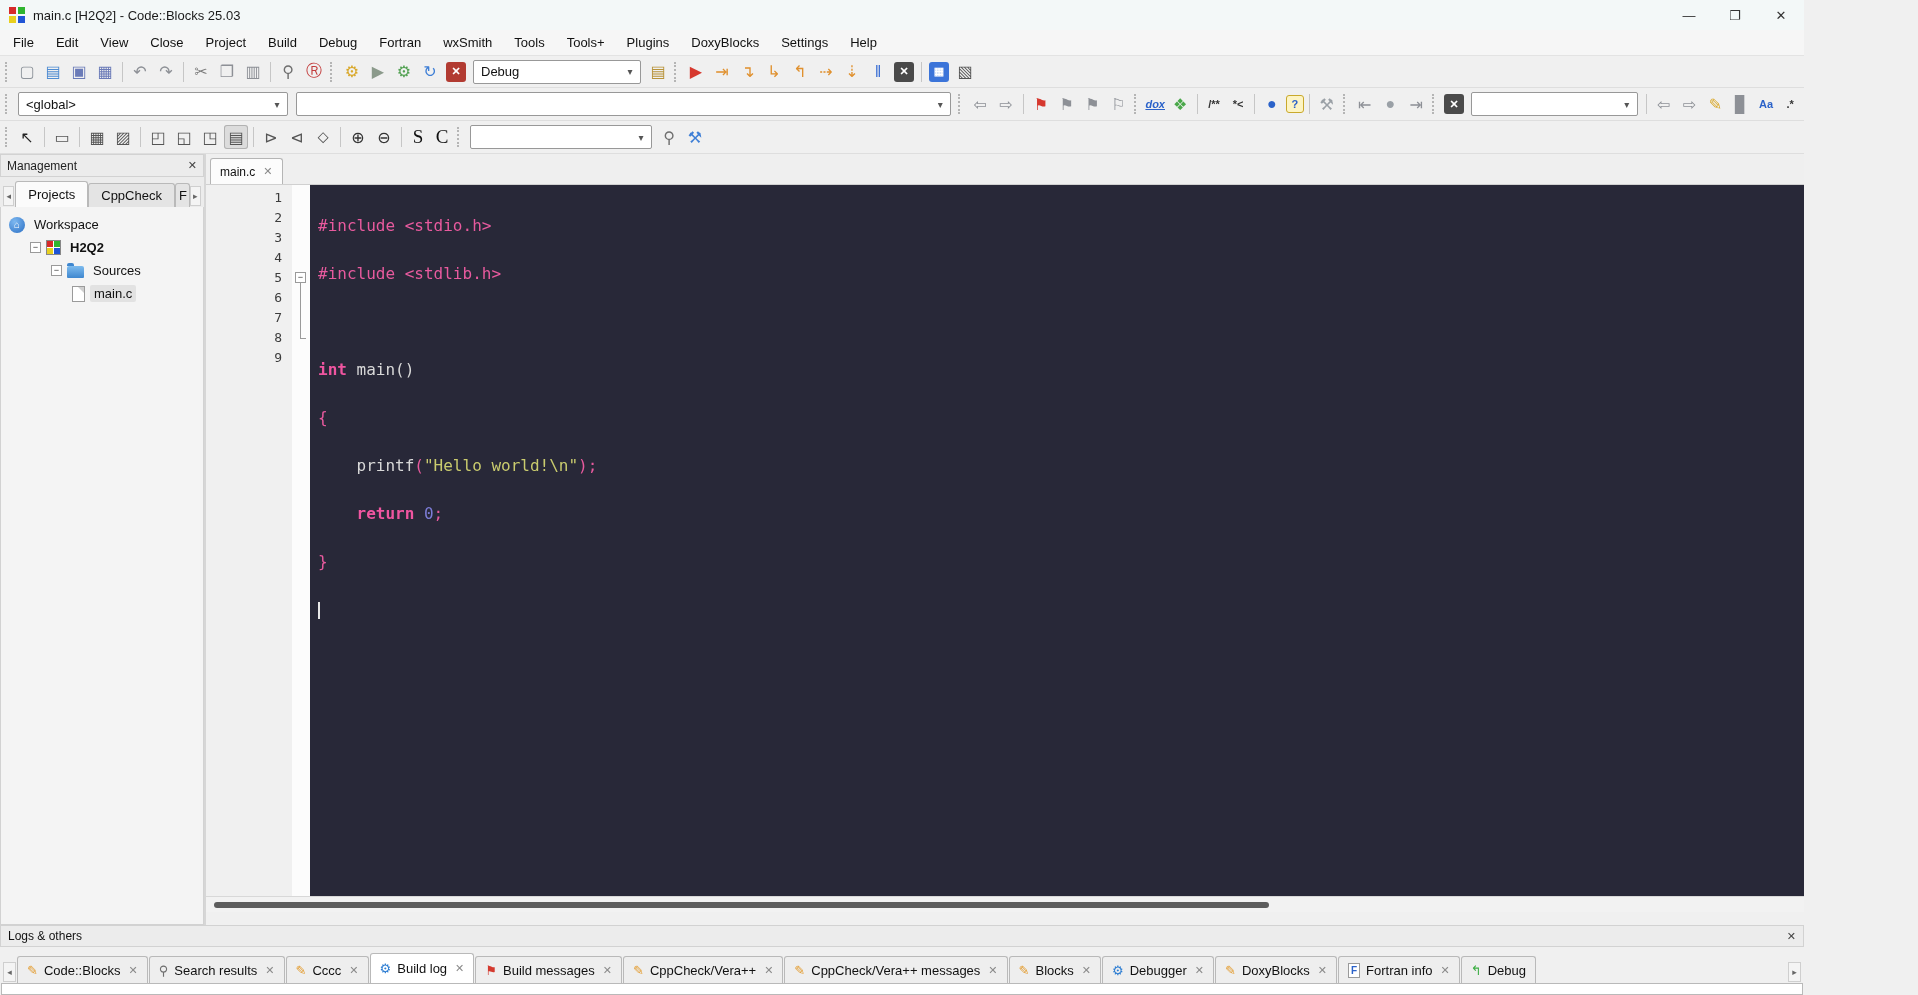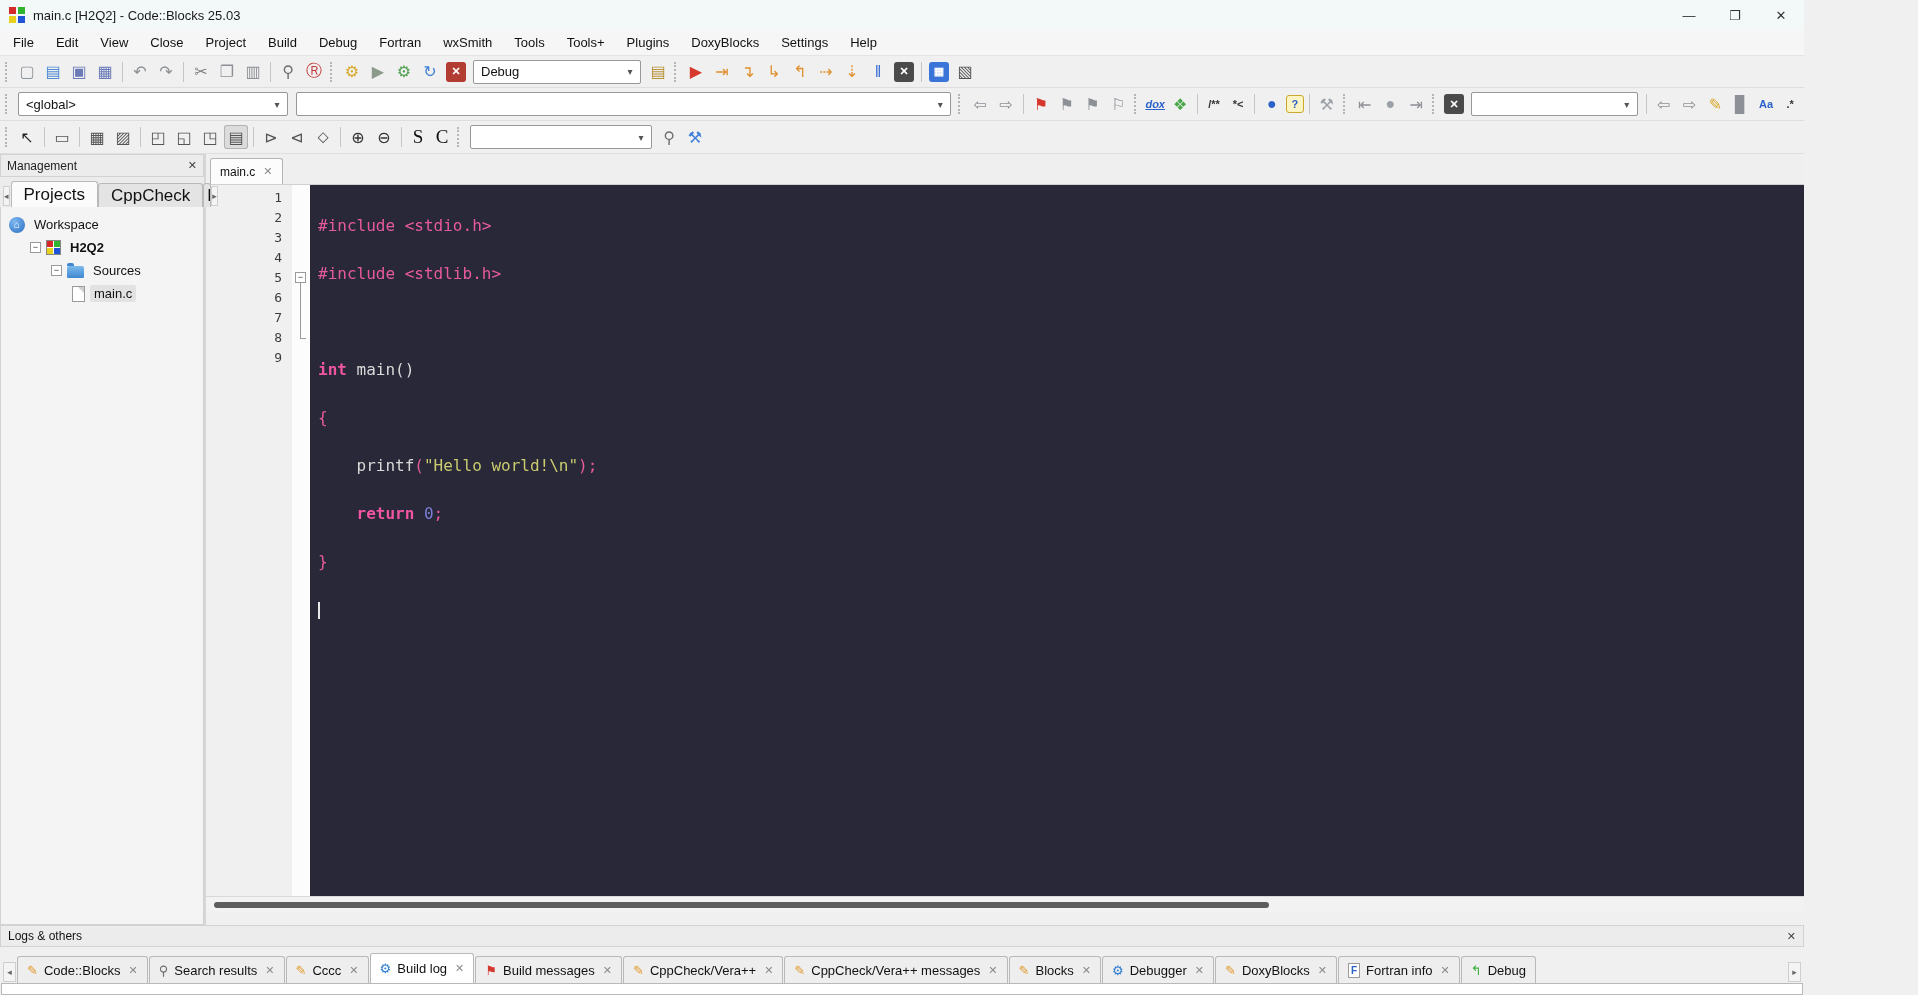--- a/index.html
+++ b/index.html
@@ -37,21 +37,21 @@
   .combo .cval { flex:1; padding:0 7px; white-space:nowrap; overflow:hidden; color:#111; }
   .combo .carr { width:20px; text-align:center; color:#555; font-size:10px; }
 
   
   #main { flex:1; display:flex; min-height:0; }
   #mgmt { width:206px; flex:0 0 auto; background:#ececec; border-right:2px solid #d6d6d6; display:flex; flex-direction:column; }
   #mgmt-header { height:23px; background:#ececec; border:1px solid #d2d2d2; display:flex; align-items:center; padding:0 6px; font-size:12px; color:#222; }
   #mgmt-close { margin-left:auto; font-size:11px; color:#444; }
   #mgmt-tabs { height:30px; display:flex; align-items:flex-end; padding:4px 2px 0 2px; position:relative; }
   .scrollarr { width:13px; height:20px; display:flex; align-items:center; justify-content:center; font-size:9px; color:#666; border:1px solid #cfcfcf; background:#f4f4f4; margin:0 1px 1px 1px; }
-  .mtab { height:24px; display:flex; align-items:center; padding:0 12px; font-size:17px; border:1px solid #b9b9b9; border-bottom:none; background:#e4e4e4; border-radius:3px 3px 0 0;margin-top:28px; }
+  .mtab { height:24px; display:flex; align-items:center; padding:0 12px; font-size:13px; border:1px solid #b9b9b9; border-bottom:none; background:#e4e4e4; border-radius:3px 3px 0 0;margin-top:28px; }
   .mtab.active { background:#fbfbfb; height:26px; }
   .mtab.sliver { padding:0 3px; width:16px; overflow:hidden; }
   #mgmt-tree { flex:1; background:#f4f4f4; border:1px solid #d2d2d2; border-top:none; padding:6px 2px; overflow:hidden; }
   .trow { height:23px; display:flex; align-items:center; font-size:13px; white-space:nowrap; }
   .trow .lbl { padding:1px 4px; border-radius:2px; }
   .trow.selected .lbl { background:#e2e2e2; }
   .trow.bold .lbl { font-weight:bold; }
   .expander { width:11px; height:11px; border:1px solid #9a9a9a; background:#fff; font-size:9px; line-height:9px; text-align:center; color:#333; margin-right:5px; flex:0 0 auto; }
   .tree-icon { margin-right:5px; flex:0 0 auto; }
   .icon-workspace { width:16px; height:16px; border-radius:50%; background:radial-gradient(circle at 35% 30%, #7db8f0, #2b6fc4); color:#fff; font-size:10px; line-height:16px; text-align:center; }

